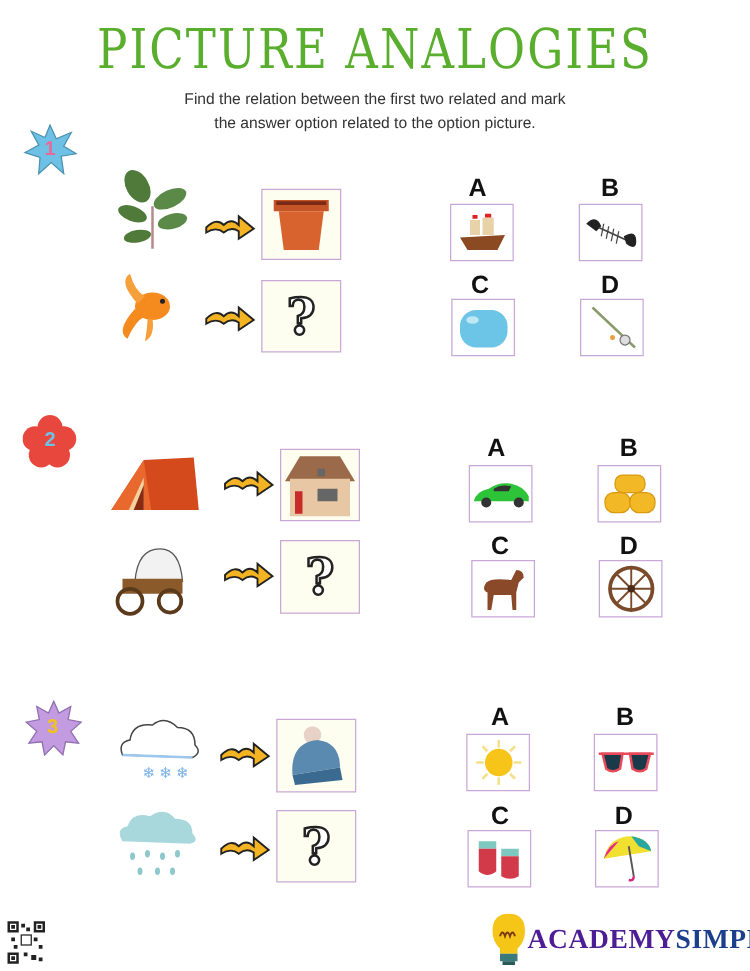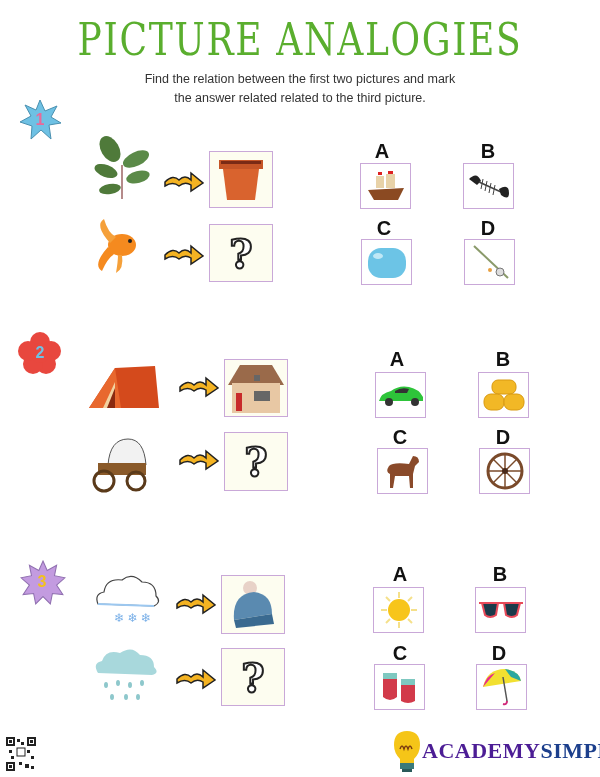--- a/index.html
+++ b/index.html
@@ -19,22 +19,22 @@
   .brand { font-family:"Liberation Serif", serif; font-size:22px; font-weight:bold; letter-spacing:0.5px; }
   .brand .a { color:#4c1d95; }
   .brand .s { color:#1c3f8c; }
   .qr { position:absolute; left:5px; top:736px; width:32px; height:36px; }
 </style>
 </head>
 <body>
 
 <div class="title">PICTURE ANALOGIES</div>
 <div class="instructions">
-  <div>Find the relation between the first two pictures and mark</div>
-  <div>the answer related related to the third picture.</div>
+  <div>Find the relation between the first two related and mark</div>
+  <div>the answer option related to the option picture.</div>
 </div>
 
 <div class="badge" style="left:18px;top:98px;">
   <svg width="44" height="44" viewBox="0 0 44 44">
       <polygon points="22,2 27,13 39,8 33,19 43,25 31,27 33,41 23,32 13,41 14,28 2,24 13,18 7,7 18,12" fill="#6ec1e4" stroke="#4a90b0" stroke-width="1"></polygon>
     </svg>
   <span style="color:#e86a9a;">1</span>
 </div>
 
 <div class="pic" style="left:92px;top:135px;width:62px;height:66px;">

